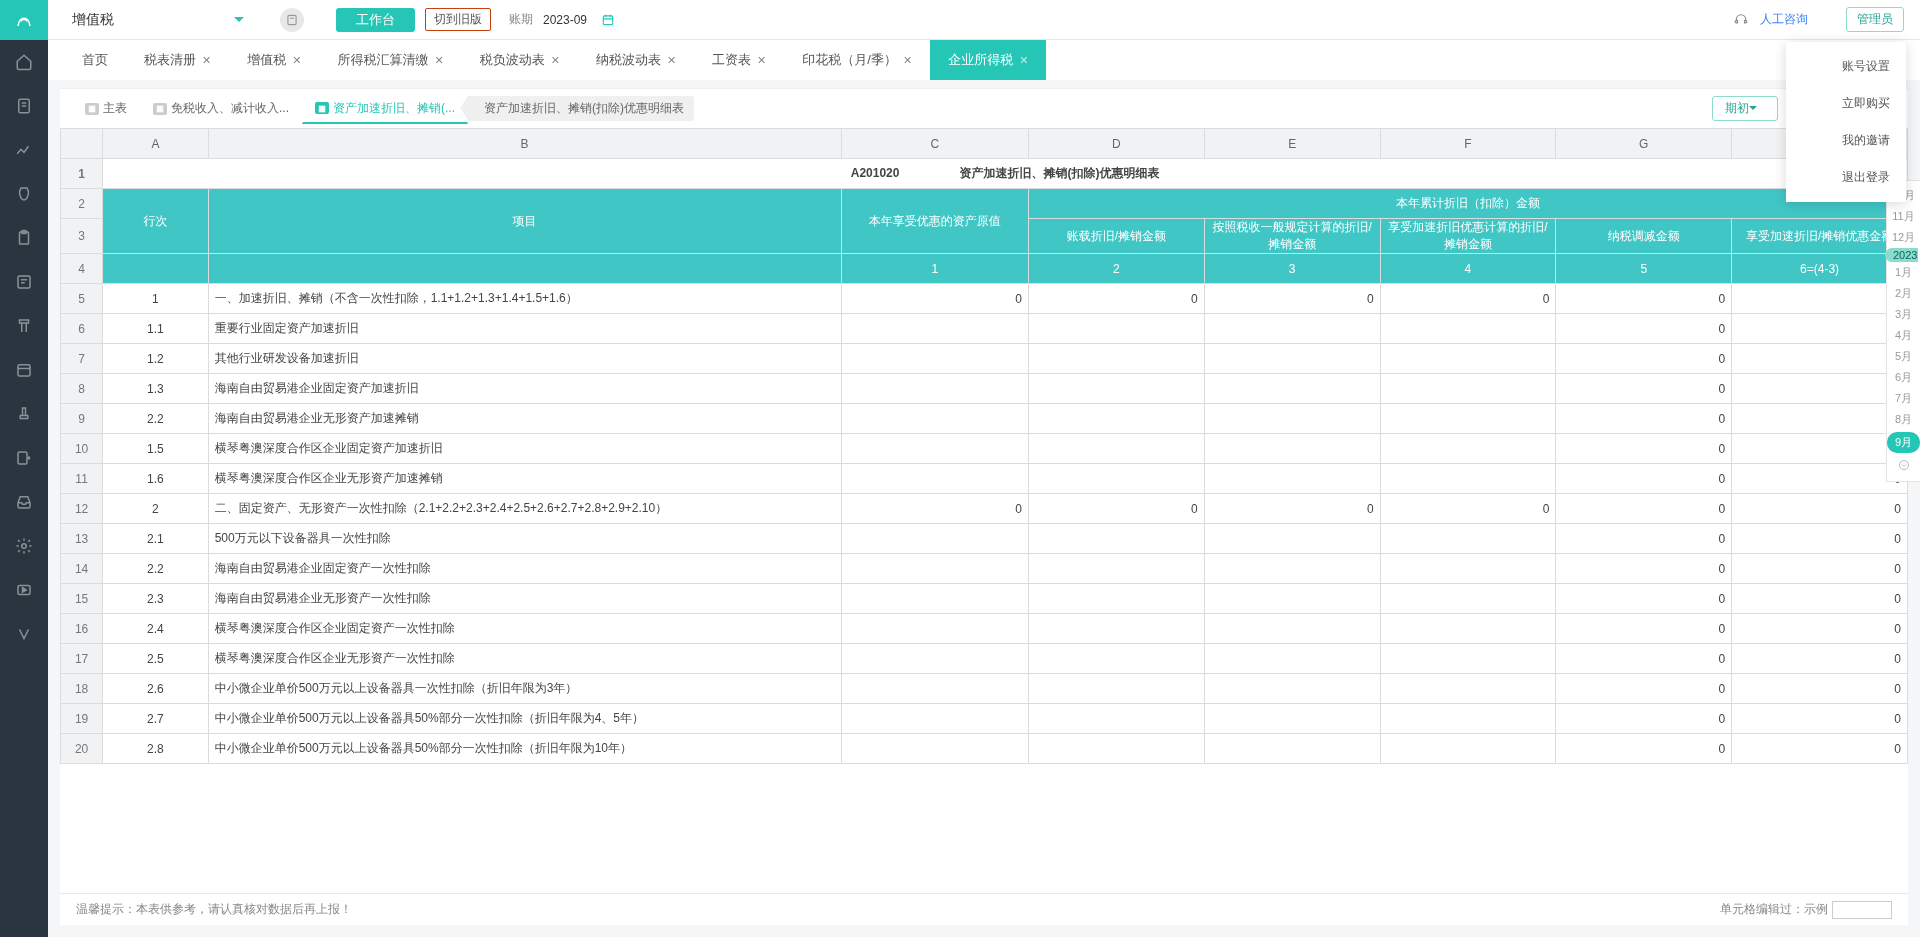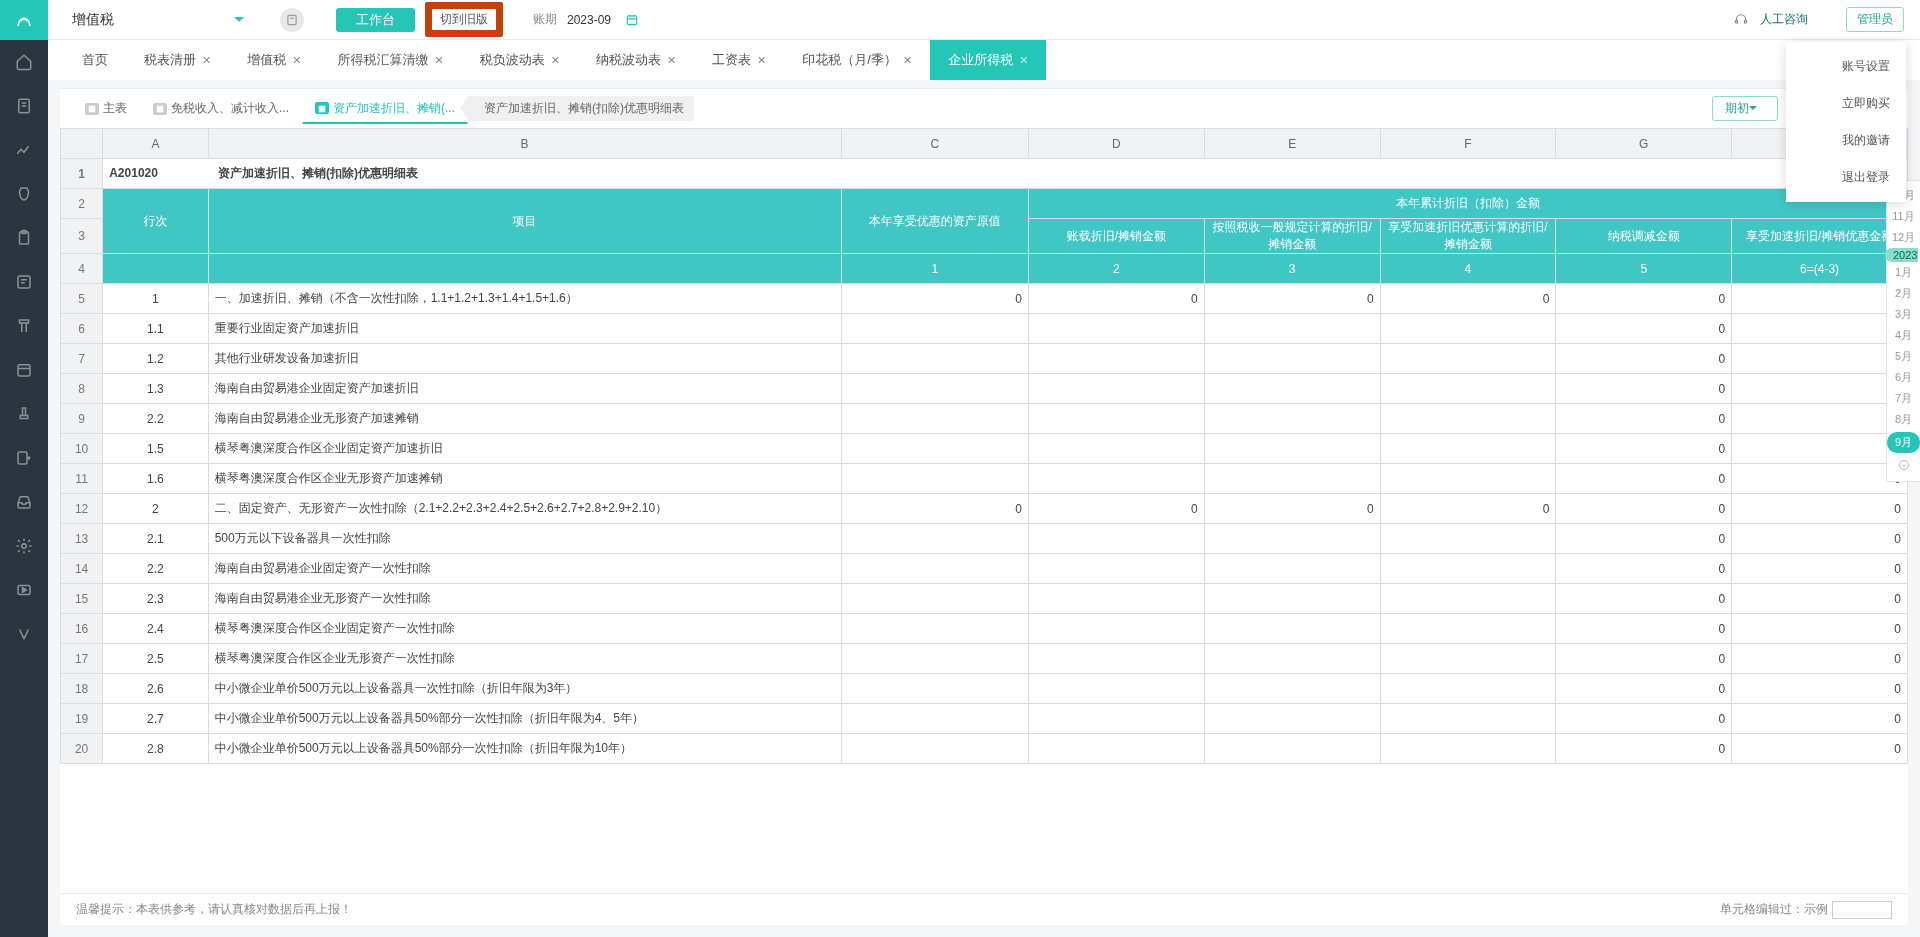--- a/index.html
+++ b/index.html
@@ -14,26 +14,26 @@
 
 
 .main { flex:1; display:flex; flex-direction:column; background:#f5f6f7; position:relative; }
 
 
 .header-row { height:40px; background:#fff; display:flex; align-items:center; padding:0 16px; border-bottom:1px solid #e8e8e8; gap:10px; }
 .header-title { font-size:14px; color:#333; margin-left:8px; margin-right:110px; }
 .chev-down { border:5px solid transparent; border-top-color:#26c6b6; margin-top:4px; }
 .round-btn { width:24px; height:24px; border-radius:50%; background:#e8e8e8; display:flex; align-items:center; justify-content:center; color:#999; }
 .workbench-btn { background:#26c6b6; color:#fff; padding:3px 20px; border-radius:3px; font-size:13px; cursor:pointer; }
-.outline-btn { border:7px solid #c2410c; padding:2px 8px; border-radius:2px; color:#555; font-size:12px; cursor:pointer; }
-.period-label { color:#888; font-size:12px; margin-left:20px; }
+.outline-btn { border:1px solid #c2410c; padding:2px 8px; border-radius:2px; color:#555; font-size:12px; cursor:pointer; }
+.period-label { color:#888; font-size:12px; margin-left:8px; }
 .period-val { color:#333; font-size:12px; }
 .cal-icon { width:14px; height:14px; margin-left:4px; }
 .header-spacer { flex:1; }
-.support-link { color:#0f766e; font-size:12px; display:flex; align-items:center; gap:12px; cursor:pointer; }
+.support-link { color:#3b82f6; font-size:12px; display:flex; align-items:center; gap:12px; cursor:pointer; }
 .admin-btn { border:1px solid #8bdcc8; color:#26a697; padding:3px 10px; border-radius:3px; font-size:12px; cursor:pointer; margin-left:28px; }
 
 
 .tabs-row { height:40px; background:#fff; display:flex; align-items:center; padding:0 16px; gap:0; }
 .tab { padding:0 18px; height:40px; display:flex; align-items:center; gap:6px; font-size:13px; color:#555; cursor:pointer;justify-content:flex-end; }
 .tab.active { background:#26c6b6; color:#fff; }
 .tab-close { font-size:11px; color:inherit; opacity:0.7; }
 
 
 .subtabs-row { height:40px; background:#fff; display:flex; align-items:center; padding:0 12px; gap:0; border-top:1px solid #eee; margin:8px 12px 0 12px; }
@@ -49,21 +49,21 @@
 
 
 .sheet-wrap { flex:1; margin:0 12px 12px 12px; background:#fff; overflow:hidden; display:flex; flex-direction:column; }
 .sheet { overflow:auto; flex:1; position:relative; }
 table.grid { border-collapse:collapse; width:100%; table-layout:fixed; }
 table.grid th, table.grid td { border:1px solid #d9dde0; height:30px; padding:0 6px; font-size:12px; color:#444; background:#fff; }
 table.grid th { background:#f0f2f4; font-weight:normal; color:#666; text-align:center; }
 table.grid .col-head { background:#f0f2f4; height:20px; }
 table.grid .row-head { background:#f0f2f4; width:32px; text-align:center; color:#777; }
 .teal-cell { background:#41c6c6 !important; color:#fff !important; text-align:center; }
-.title-row td { text-align:left; font-size:15px; font-weight:600; color:#222; height:36px; }
+.title-row td { text-align:center; font-size:15px; font-weight:600; color:#222; height:36px; }
 .data-cell-r { text-align:right; padding-right:6px; }
 .data-cell-c { text-align:center; }
 
 
 .sheet-footer { height:32px; background:#fff; border-top:1px solid #e8e8e8; display:flex; align-items:center; padding:0 16px; font-size:12px; color:#888; }
 .sheet-footer .spacer { flex:1; }
 .cell-edit-box { width:60px; height:18px; border:1px solid #ccc; margin-left:4px; display:inline-block; }
 
 
 .month-strip { position:absolute; right:0; top:180px; width:34px; background:#fff; border:1px solid #e4e4e4; border-right:none; display:flex; flex-direction:column; align-items:center; padding:4px 0; font-size:11px; }

